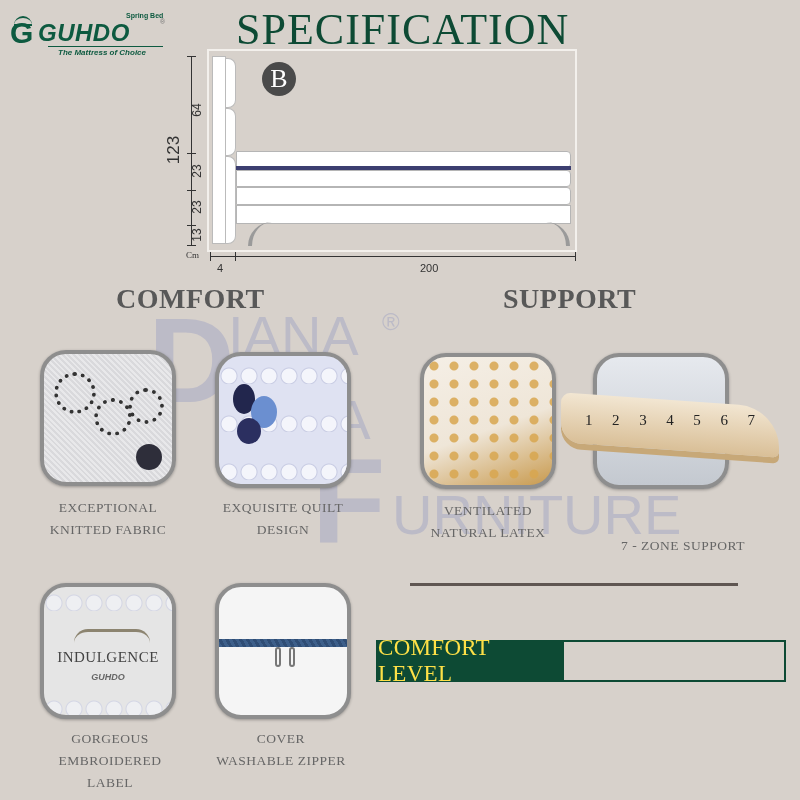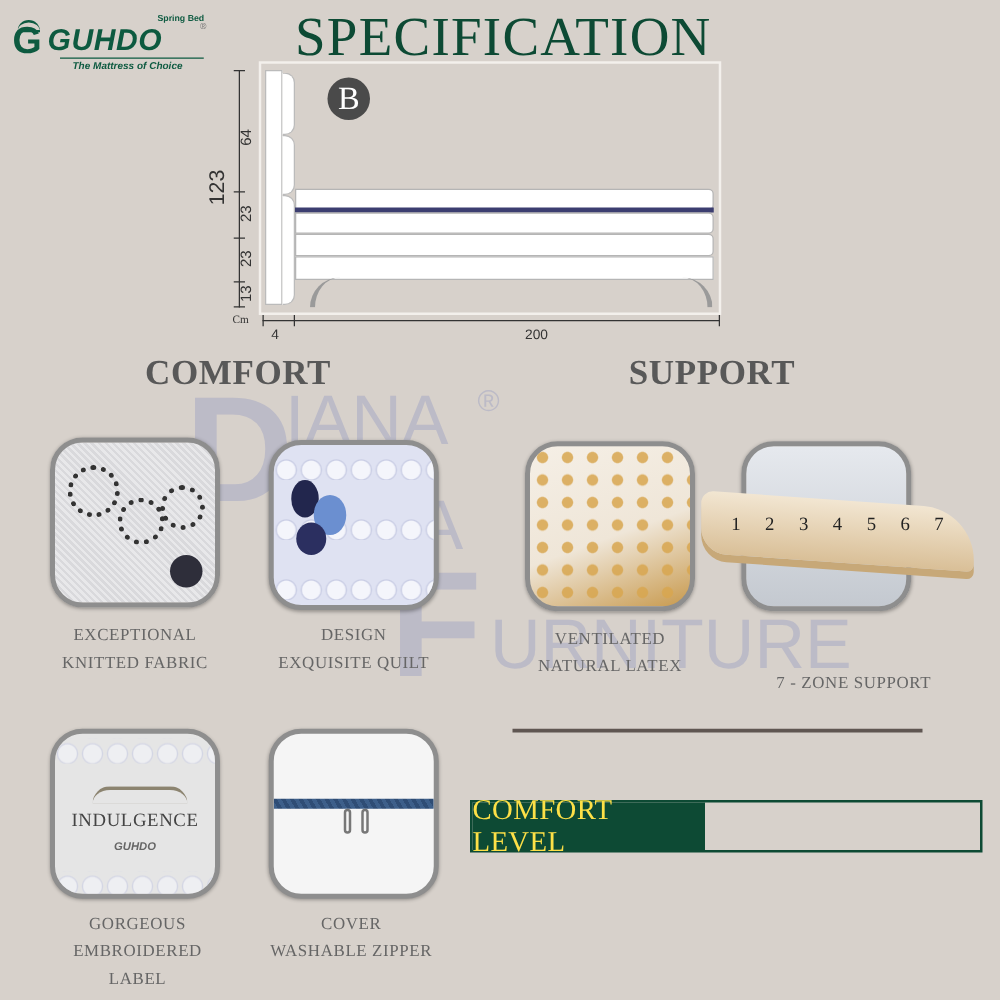--- a/index.html
+++ b/index.html
@@ -137,22 +137,22 @@
 
 <div class="feature-img quilt" style="left:215px;top:352px;">
   <div class="quilt-row" style="top:8px;"></div>
   <div class="quilt-row" style="top:56px;"></div>
   <div class="quilt-row" style="top:104px;"></div>
   <div class="flower-petal" style="left:14px;top:28px;width:22px;height:30px;background:#22264d;"></div>
   <div class="flower-petal" style="left:32px;top:40px;width:26px;height:32px;background:#6b8fd0;"></div>
   <div class="flower-petal" style="left:18px;top:62px;width:24px;height:26px;background:#2b2f60;"></div>
 </div>
 <div class="feature-cap" style="left:198px;top:497px;">
+  <div>EXQUISITE QUILT</div>
   <div>DESIGN</div>
-  <div>EXQUISITE QUILT</div>
 </div>
 
 <div class="feature-img latex" style="left:420px;top:353px;">
   <div class="latex-holes"></div>
 </div>
 <div class="feature-cap" style="left:403px;top:500px;">
   <div>VENTILATED</div>
   <div>NATURAL LATEX</div>
 </div>
 

